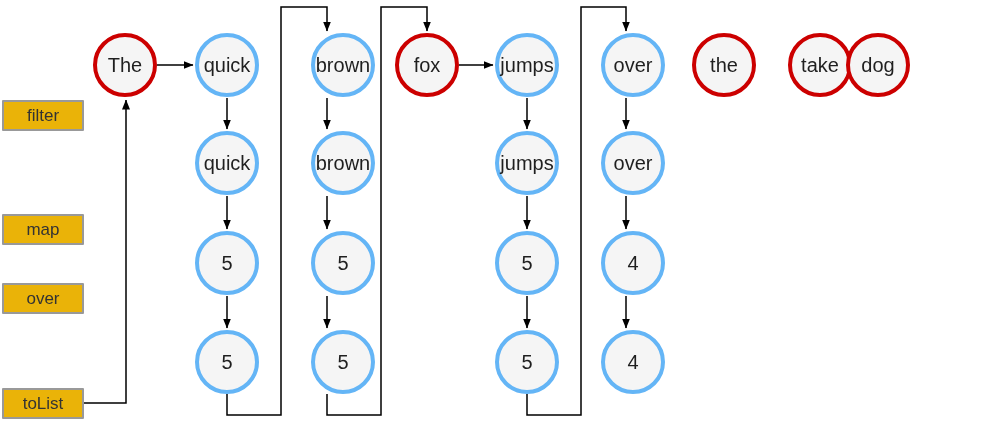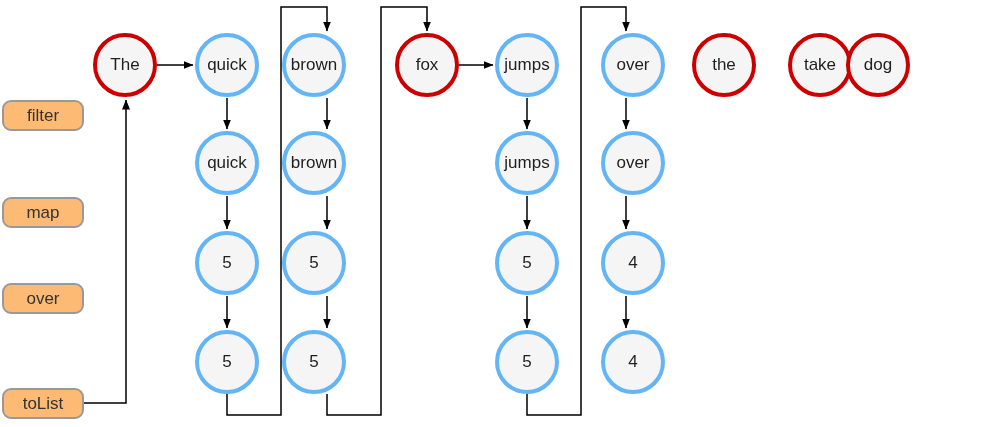--- a/index.html
+++ b/index.html
@@ -26,43 +26,43 @@
     position: absolute;
     width: 64px;
     height: 64px;
     box-sizing: border-box;
     border-radius: 50%;
     background: #f5f5f5;
     border: 4px solid #64b5f6;
     display: flex;
     align-items: center;
     justify-content: center;
-    font-size: 17px;
+    font-size: 20px;
     color: #1f1f1f;
     z-index: 2;
   }
   .node.red { border-color: #cc0000; }
   .op-box {
     position: absolute;
     left: 2px;
     width: 82px;
     height: 31px;
     box-sizing: border-box;
-    background: #fdba74;
+    background: #eab308;
     border: 2px solid #999999;
-    border-radius: 9px;
+    border-radius: 1px;
     display: flex;
     align-items: center;
     justify-content: center;
     font-size: 17px;
     color: #333333;
     z-index: 2;
   }
   
-  .c0 { left: 93px; }  .c1 { left: 195px; } .c2 { left: 282px; }
+  .c0 { left: 93px; }  .c1 { left: 195px; } .c2 { left: 311px; }
   .c3 { left: 395px; } .c4 { left: 495px; text-align: center; } .c5 { left: 601px; }
   .c6 { left: 692px; } .c7 { left: 788px; } .c8 { left: 846px; }
   .r0 { top: 33px; }  .r1 { top: 131px; } .r2 { top: 231px; } .r3 { top: 330px; }
 </style>
 </head>
 <body>
 
 <div id="stage">
 
   <svg id="connectors" width="990" height="427" viewBox="0 0 990 427">
@@ -99,21 +99,21 @@
 
       <path d="M527,394 V415 H581 V7 H626 V31" marker-end="url(#arrow)"></path>
 
       <path d="M84,403 H126 V100" marker-end="url(#arrow)"></path>
     </g>
   </svg>
 
   <div class="op-box" style="top:100px">
     <span>filter</span>
   </div>
-  <div class="op-box" style="top:197px">
+  <div class="op-box" style="top:214px">
     <span>map</span>
   </div>
   <div class="op-box" style="top:283px">
     <span>over</span>
   </div>
   <div class="op-box" style="top:388px">
     <span>toList</span>
   </div>
 
   <div class="node red c0 r0">The</div>

